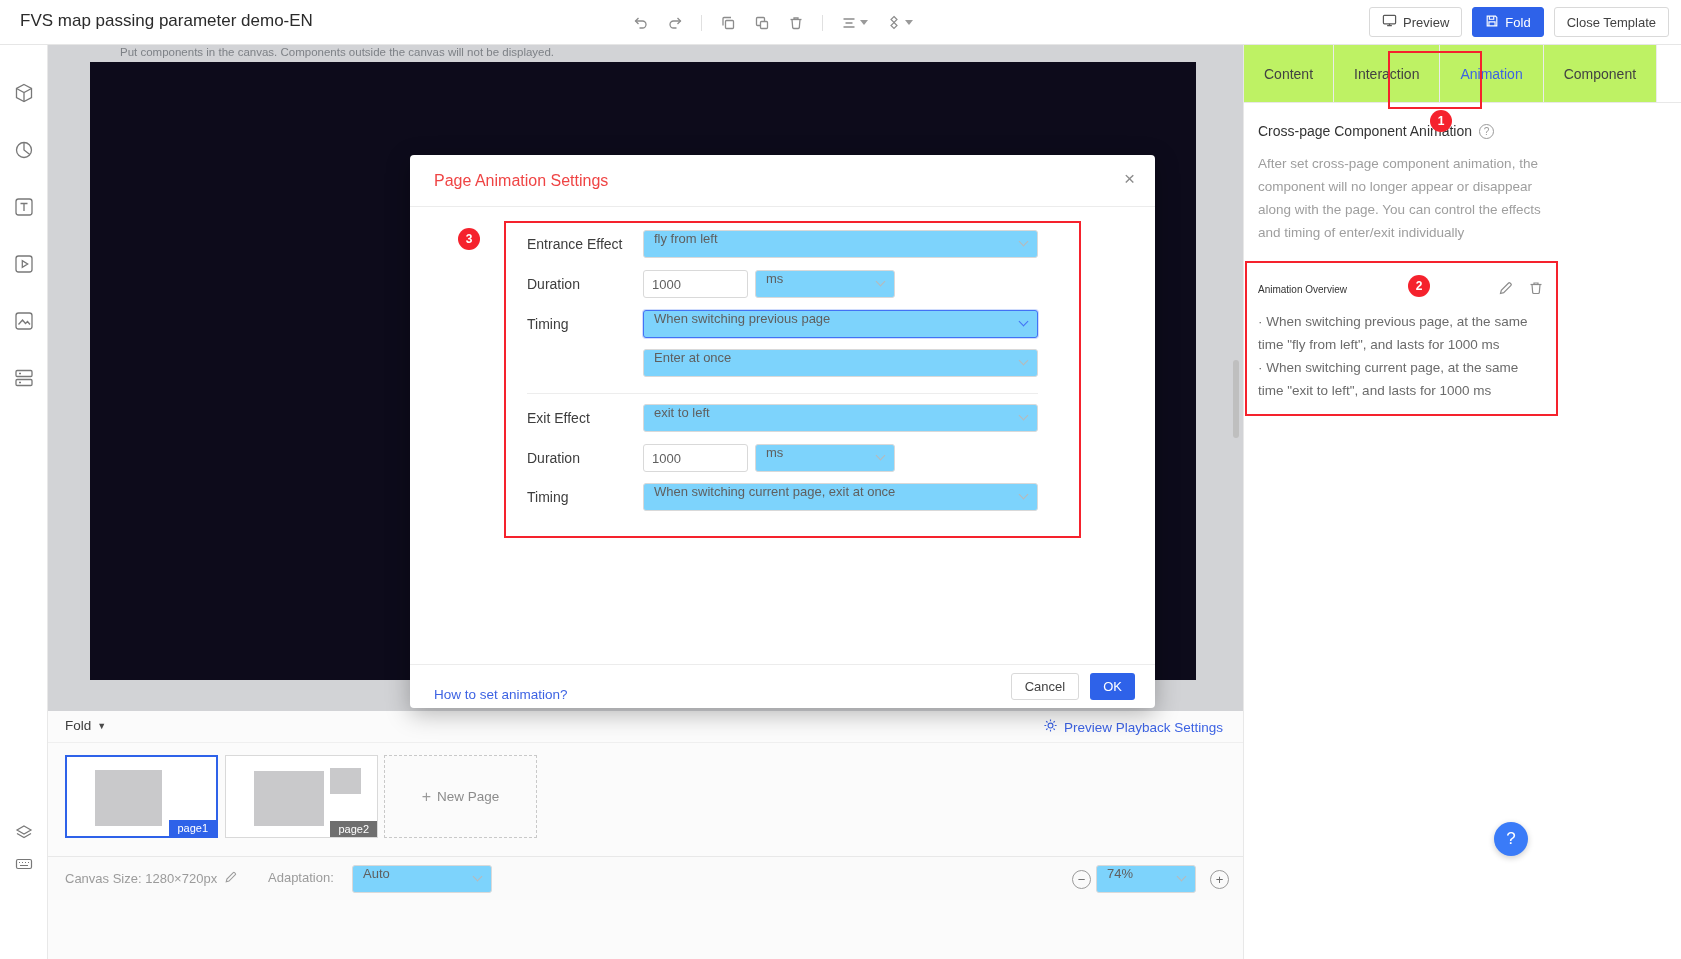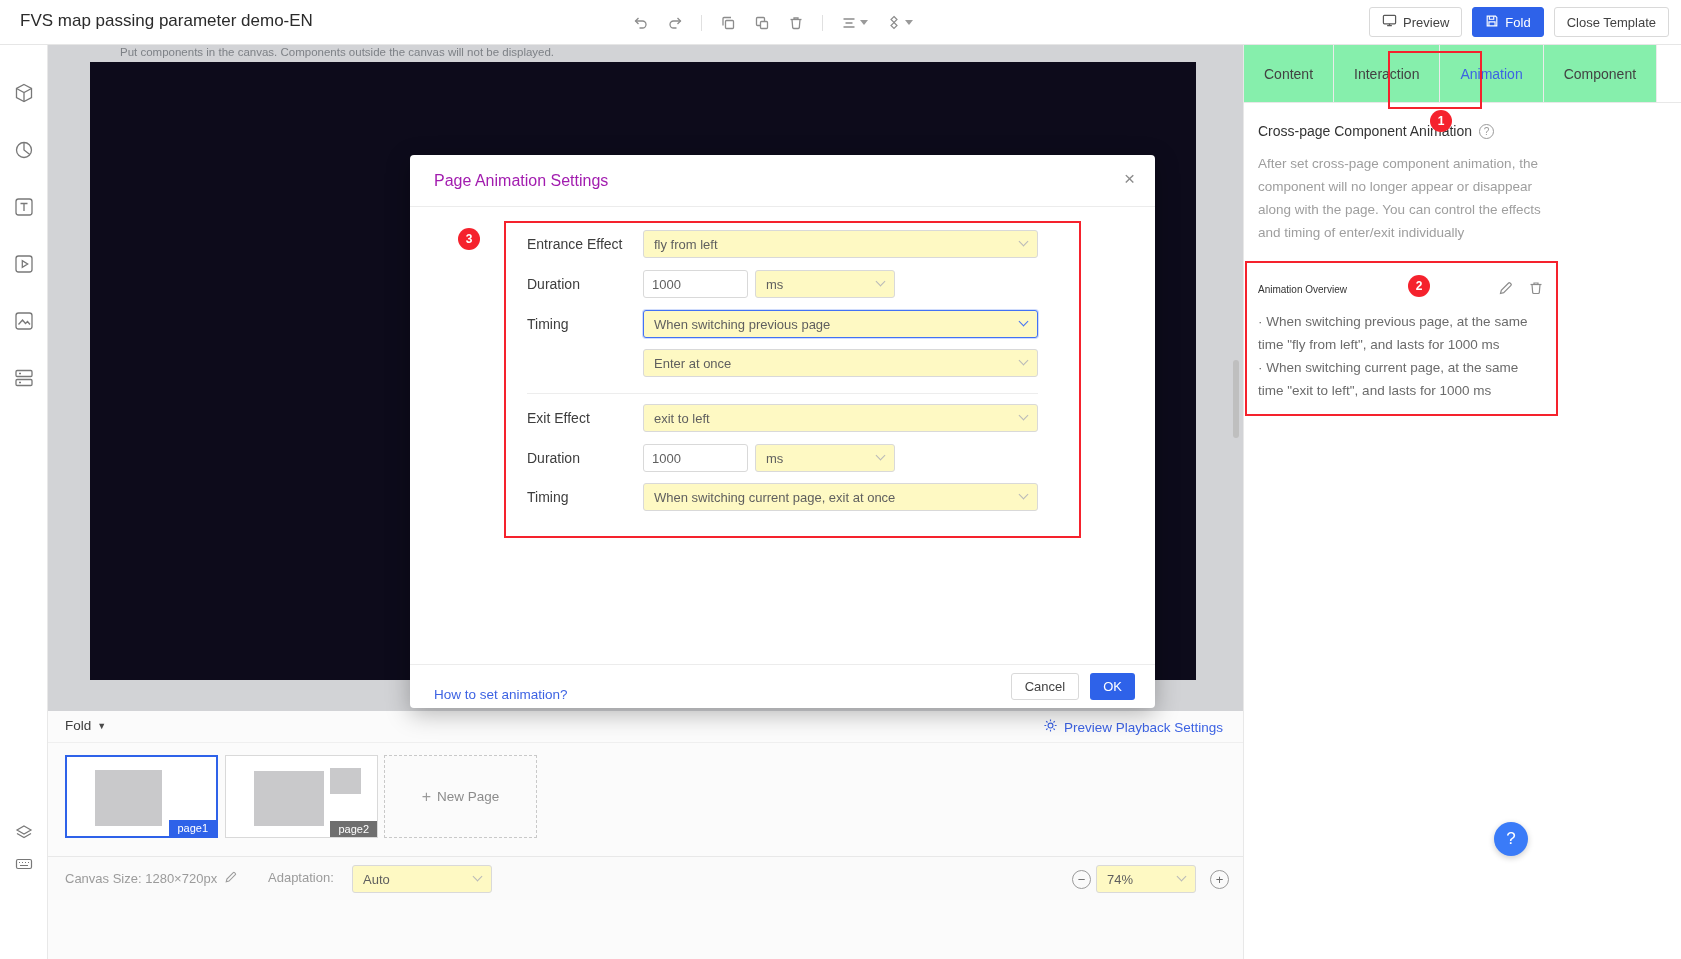--- a/index.html
+++ b/index.html
@@ -50,54 +50,54 @@
   .page-label { position:absolute; right:0; bottom:0; font-size:11px; color:#fff; padding:2px 8px; }
   .page-label.blue { background:#2E62E9; }
   .page-label.dark { background:rgba(70,70,70,0.78); }
   .new-page { position:absolute; top:44px; left:336px; width:153px; height:83px; border:1px dashed #c9c9c9;
     background:#fbfbfb; display:flex; align-items:center; justify-content:center; gap:6px;
     color:#8c8c8c; font-size:13.5px; cursor:pointer; }
   .new-page .plus { font-size:16px; color:#9a9a9a; }
   .status-row { position:absolute; left:0; right:0; top:145px; height:44px; border-top:1px solid #e8e8e8; background:#fafafa; }
   .canvas-size { position:absolute; left:17px; top:13px; font-size:13px; color:#9b9b9b; display:flex; align-items:center; gap:7px; }
   .adapt-label { position:absolute; left:220px; top:13px; font-size:13px; color:#9b9b9b; }
-  .sel { height:28px; border:1px solid #d9d9d9; border-radius:3px; background:#fef9c3; display:flex; align-items:center;
+  .sel { height:28px; border:1px solid #d9d9d9; border-radius:3px; background:#7dd3fc; display:flex; 
     padding:0 26px 0 10px; font-size:13px; color:#5f5f5f; position:absolute; cursor:pointer;
     white-space:nowrap; overflow:hidden; }
   .chev { position:absolute; right:10px; top:50%; width:7px; height:7px; margin-top:-6px;
     border-right:1.4px solid #b9b9b9; border-bottom:1.4px solid #b9b9b9; transform:rotate(45deg); }
   .zoom-btn { position:absolute; top:13px; width:19px; height:19px; border:1px solid #9a9a9a; border-radius:50%;
     color:#6a6a6a; font-size:13px; line-height:17px; text-align:center; cursor:pointer; background:transparent; }
 
   
   .right-panel { position:absolute; top:45px; right:0; width:438px; bottom:0; background:#fff;
     border-left:1px solid #e8e8e8; z-index:15; }
   .panel-tabs { display:flex; height:58px; border-bottom:1px solid #e8e8e8; }
   .panel-tab { padding:0 20px; display:flex; align-items:center; font-size:14px; color:#424242;
-    border-right:1px solid #ebebeb; cursor:pointer; background:#86efac; }
+    border-right:1px solid #ebebeb; cursor:pointer; background:#bef264; }
   .panel-tab.active { color:#3D63E3; }
   .panel-body { position:relative; padding:20px 14px 0 14px; }
   .section-title { font-size:14px; color:#333; display:flex; align-items:center; gap:7px; }
   .help-circle { width:15px; height:15px; border:1px solid #9a9a9a; border-radius:50%; font-size:10px;
     color:#9a9a9a; display:inline-flex; align-items:center; justify-content:center; cursor:pointer; }
   .panel-desc { margin-top:13px; width:304px; font-size:13.5px; line-height:23px; color:#9e9e9e; }
   .overview-box { position:absolute; left:1245px; top:262px; width:313px; height:155px; z-index:16;
     padding:18px 14px 0 13px; background:#fff; }
   .overview-head { display:flex; align-items:center; font-size:10px; color:#333;gap:33px; }
   .overview-icons { margin-left:auto; display:flex; gap:14px; }
   .overview-lines { margin-top:12px; font-size:13.5px; line-height:23px; color:#6b6b6b; width:287px; }
   .help-fab { position:absolute; left:1494px; top:822px; width:34px; height:34px; border-radius:50%;
     background:#3A7BF8; color:#fff; font-size:17px; display:flex; align-items:center; justify-content:center;
     z-index:45; cursor:pointer; box-shadow:0 2px 6px rgba(0,0,0,0.2); }
 
   
   .modal { position:absolute; left:410px; top:155px; width:745px; height:553px; background:#fff;
     border-radius:4px; box-shadow:0 6px 24px rgba(0,0,0,0.28); z-index:40; }
   .modal-header { height:52px; border-bottom:1px solid #ececec; display:flex; align-items:center;
-    padding:0 24px; font-size:16px; color:#a21caf; }
+    padding:0 24px; font-size:16px; color:#ef4444; }
   .modal-close { position:absolute; right:20px; top:14px; font-size:19px; color:#8c8c8c; cursor:pointer; line-height:1; }
   .modal-body { position:absolute; top:52px; left:0; right:0; bottom:44px; }
   .f-label { position:absolute; left:117px; height:28px; line-height:28px; font-size:14px; color:#3d3d3d; }
   .m-sel { left:233px; width:395px; }
   .m-sel.focused { border-color:#4272F5; box-shadow:0 0 0 1px rgba(66,114,245,0.25); }
   .m-sel.focused .chev { border-color:#4272F5; }
   .txt-input { position:absolute; left:233px; width:105px; height:28px; border:1px solid #d9d9d9;
     border-radius:3px; padding:0 8px; font-size:13px; color:#5f5f5f; font-family:inherit; background:#fff; }
   .form-divider { position:absolute; left:117px; width:511px; height:1px; background:#ededed; }
   .modal-footer { position:absolute; bottom:0; left:0; right:0; height:44px; border-top:1px solid #ececec;

